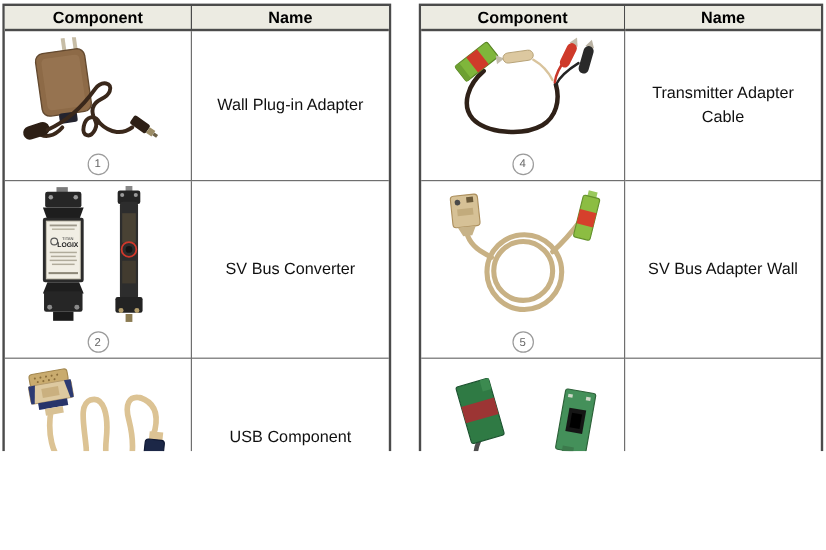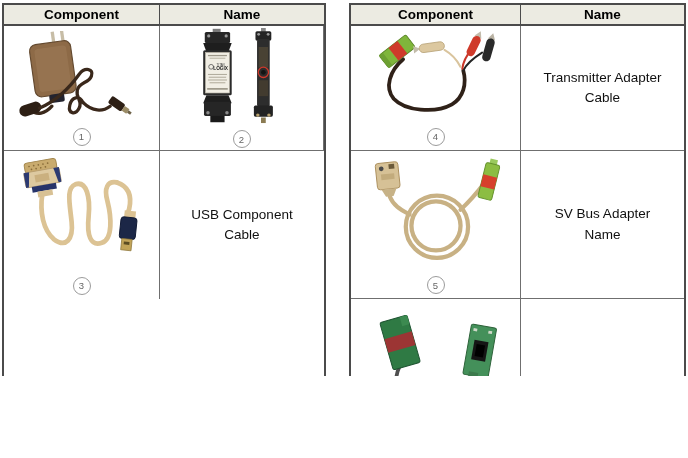--- a/index.html
+++ b/index.html
@@ -45,20 +45,21 @@
         <path d="M30,82 C48,74 62,60 72,46 C78,38 88,40 85,48 C82,56 72,54 70,63 C68,72 76,74 72,82 C68,90 60,88 62,79 C64,70 72,68 76,76" stroke="#3a281b" stroke-width="3.5" fill="none" stroke-linecap="round"></path>
         <path d="M76,76 C86,86 97,86 105,80" stroke="#3a281b" stroke-width="3.5" fill="none" stroke-linecap="round"></path>
         <g transform="rotate(35 112 78)">
           <rect x="103" y="73" width="17" height="9" rx="2" fill="#2d1f15"></rect>
           <rect x="120" y="74.5" width="6" height="6" fill="#9b8c66"></rect>
           <rect x="126" y="76" width="4" height="3" fill="#6e6248"></rect>
         </g>
       </svg>
       <div class="numc">1</div>
     </div>
+    <div class="ncell brow">Wall Plug-in Adapter</div>
 
     <div class="ccell bcol brow">
       <svg width="146" height="118" viewBox="0 0 150 125">
         <g>
           <rect x="38" y="1" width="10" height="6" fill="#7a7a7a"></rect>
           <rect x="28" y="5" width="32" height="14" rx="2" fill="#262626"></rect>
           <circle cx="33" cy="10" r="2" fill="#9a9a9a"></circle>
             <circle cx="55" cy="10" r="2" fill="#9a9a9a"></circle>
           <polygon points="26,19 62,19 58,30 30,30" fill="#1e1e1e"></polygon>
           <rect x="26" y="28" width="36" height="57" rx="2" fill="#2b2b2b"></rect>
@@ -90,20 +91,21 @@
           <circle cx="102" cy="56" r="6.5" fill="none" stroke="#cf382b" stroke-width="1.6"></circle>
           <circle cx="102" cy="56" r="3" fill="#141414"></circle>
           <rect x="90" y="98" width="24" height="14" rx="2" fill="#232323"></rect>
           <circle cx="95" cy="110" r="2.2" fill="#b59f6d"></circle>
             <circle cx="109" cy="110" r="2.2" fill="#b59f6d"></circle>
           <rect x="99" y="113" width="6" height="7" fill="#8b7b52"></rect>
         </g>
       </svg>
       <div class="numc">2</div>
     </div>
+    <div class="ncell brow">SV Bus Converter</div>
 
     <div class="ccell bcol">
       <svg width="146" height="118" viewBox="0 0 150 125">
         <path d="M33,40 C30,60 34,78 45,88 C58,98 66,88 64,70 C62,50 58,34 68,30 C80,26 84,44 82,64 C80,84 84,96 96,92 C108,88 106,64 102,48 C98,34 102,26 112,28" stroke="#dcc394" stroke-width="5" fill="none" stroke-linecap="round"></path>
         <path d="M112,28 C124,32 128,42 125,56 L123,62" stroke="#dcc394" stroke-width="5" fill="none" stroke-linecap="round"></path>
         <g transform="rotate(-10 32 22)">
           <rect x="16" y="5" width="34" height="11" rx="3" fill="#c9ab6e" stroke="#a3874e" stroke-width="1"></rect>
           <circle cx="21" cy="9" r="0.9" fill="#8a6d3a"></circle>
             <circle cx="26" cy="9" r="0.9" fill="#8a6d3a"></circle>
           <circle cx="31" cy="9" r="0.9" fill="#8a6d3a"></circle>
@@ -178,21 +180,21 @@
           <polygon points="16,36 32,36 28,44 20,44" fill="#c7b287"></polygon>
         </g>
         <g transform="rotate(14 131 28)">
           <rect x="127" y="4" width="8" height="7" fill="#9ac95d"></rect>
           <rect x="123.5" y="9" width="15" height="38" rx="2" fill="#8cbd42" stroke="#64912c" stroke-width="1"></rect>
           <rect x="123.5" y="22" width="15" height="13" fill="#d6402c"></rect>
         </g>
       </svg>
       <div class="numc">5</div>
     </div>
-    <div class="ncell brow">SV Bus Adapter Name</div>
+    <div class="ncell brow">SV Bus Adapter Wall</div>
 
     <div class="ccell bcol">
       <svg width="150" height="118" viewBox="0 0 150 125">
         <path d="M36,66 C28,84 36,102 60,107 C86,112 106,98 110,78" stroke="#4f4f4f" stroke-width="4" fill="none" stroke-linecap="round"></path>
         <g transform="rotate(-16 36 40)">
           <rect x="22" y="14" width="30" height="52" rx="2" fill="#2f7a44" stroke="#1d5230" stroke-width="1"></rect>
           <rect x="44" y="14" width="8" height="10" fill="#3c8a50"></rect>
           <rect x="22" y="32" width="30" height="15" fill="#9c3534"></rect>
         </g>
         <g transform="rotate(10 122 48)">

